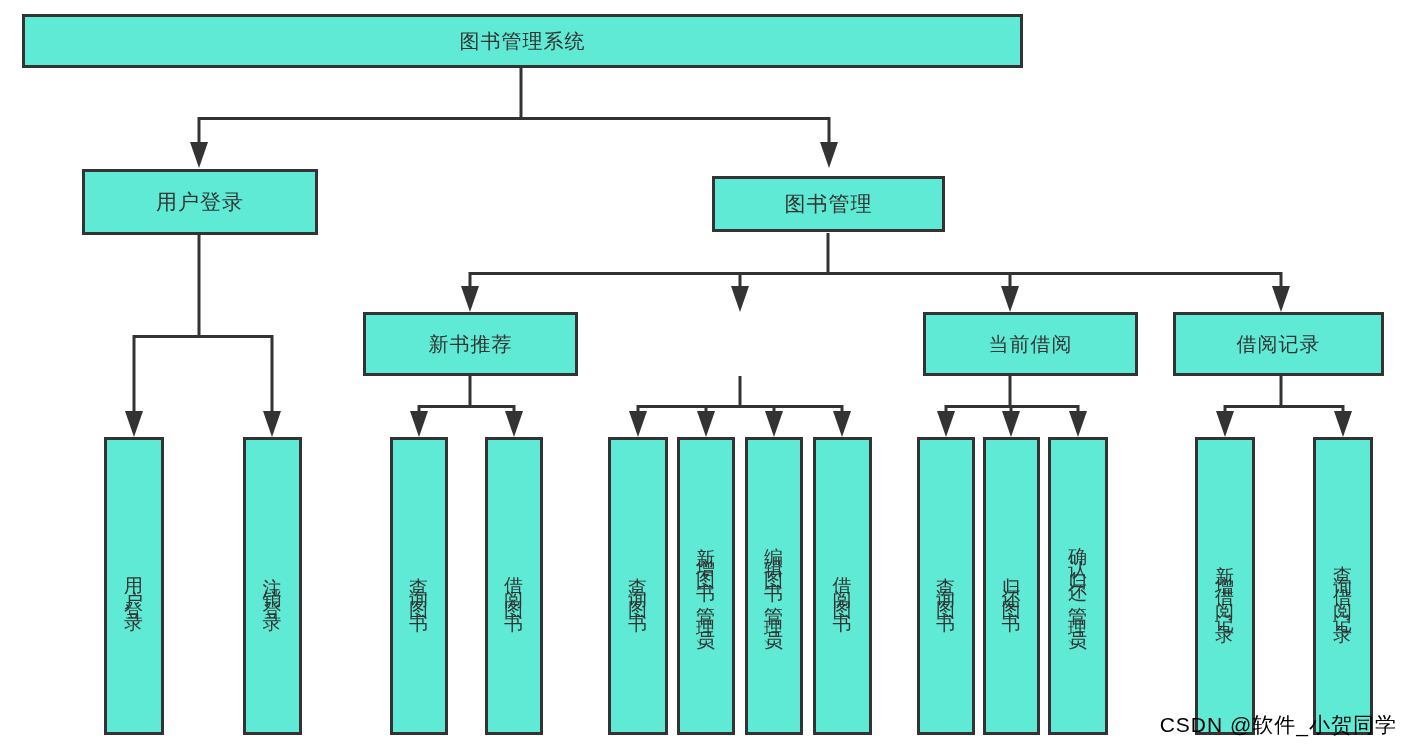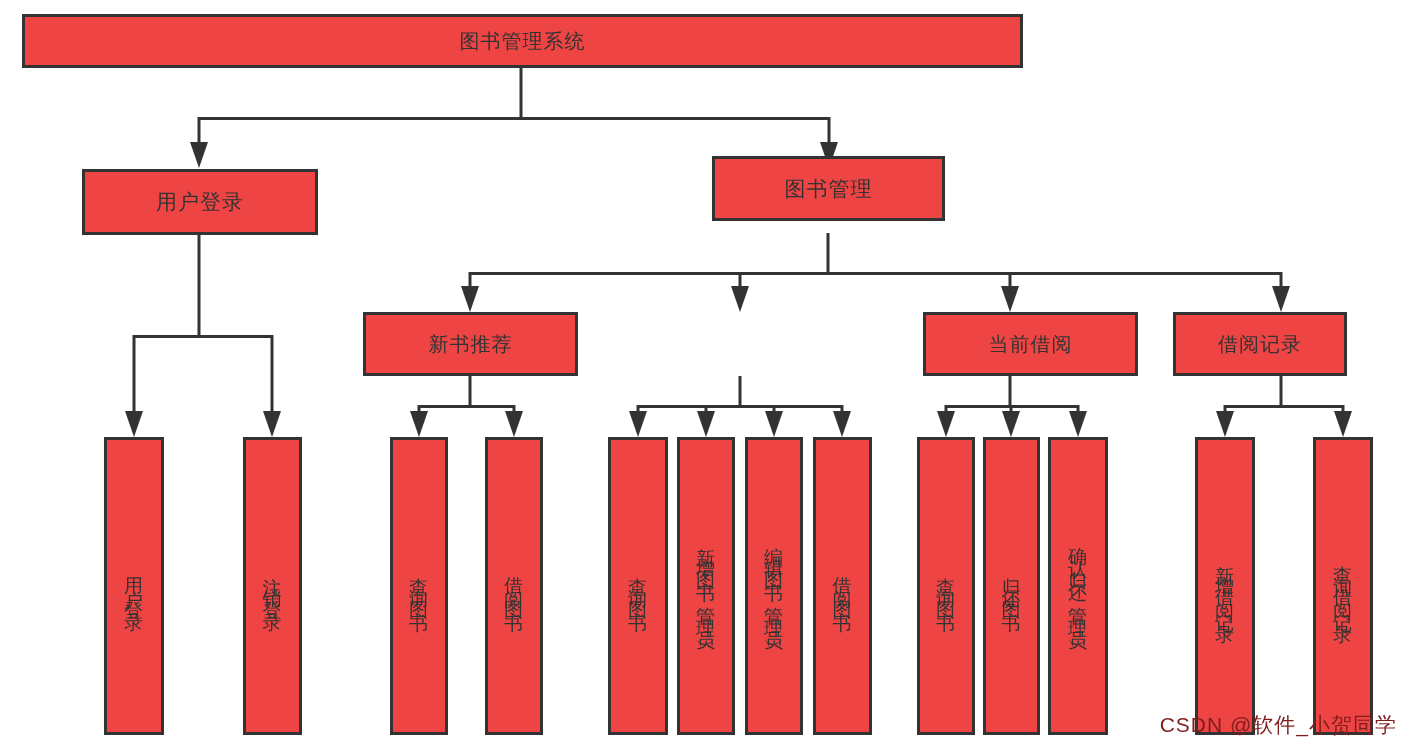--- a/index.html
+++ b/index.html
@@ -3,34 +3,34 @@
 <meta charset="utf-8">
 <style>
   html,body{margin:0;padding:0;background:#fff;}
   #stage{
     position:relative;width:1405px;height:747px;background:#fff;overflow:hidden;
     font-family:"Liberation Sans", sans-serif;color:#333;
   }
   #wires{position:absolute;left:0;top:0;z-index:1;}
   .node{
     position:absolute;box-sizing:border-box;z-index:2;
-    border:3px solid #333;background:#ef4444;
+    border:3px solid #333;background:#5eead4;
     display:flex;align-items:center;justify-content:center;
     text-align:center;
   }
   .hlabel{font-size:20px;letter-spacing:1px;}
   .lv2 .hlabel{font-size:21px;}
   .vtext{
     writing-mode:vertical-rl;text-orientation:mixed;
     font-size:19px;letter-spacing:12px;line-height:1;
     white-space:nowrap;
   }
   #watermark{
     position:absolute;z-index:3;right:8px;top:711px;
-    font-size:21px;color:#7f1d1d;white-space:nowrap;letter-spacing:1px;
+    font-size:21px;color:#000000;white-space:nowrap;letter-spacing:1px;
   }
 </style>
 </head>
 <body>
 
 <div id="stage">
 
   <svg id="wires" width="1405" height="747" viewBox="0 0 1405 747">
     <g stroke="#333333" stroke-width="3" fill="none">
 
@@ -97,31 +97,31 @@
     </g>
   </svg>
 
   <div class="node" style="left:22px;top:14px;width:1001px;height:54px;">
     <span class="hlabel">图书管理系统</span>
   </div>
 
   <div class="node lv2" style="left:82px;top:169px;width:236px;height:66px;">
     <span class="hlabel">用户登录</span>
   </div>
-  <div class="node lv2" style="left:712px;top:156px;width:233px;height:65px;">
+  <div class="node lv2" style="left:712px;top:176px;width:233px;height:56px;">
     <span class="hlabel">图书管理</span>
   </div>
 
   <div class="node" style="left:363px;top:312px;width:215px;height:64px;">
     <span class="hlabel">新书推荐</span>
   </div>
   <div class="node" style="left:903px;top:312px;width:215px;height:64px;margin-left:20px;">
     <span class="hlabel">当前借阅</span>
   </div>
-  <div class="node" style="left:1173px;top:312px;width:174px;height:64px;">
+  <div class="node" style="left:1173px;top:312px;width:211px;height:64px;">
     <span class="hlabel">借阅记录</span>
   </div>
 
   <div class="node" style="left:104px;top:437px;width:60px;height:298px;">
     <span class="vtext">用户登录</span>
   </div>
   <div class="node" style="left:243px;top:437px;width:59px;height:298px;">
     <span class="vtext">注销登录</span>
   </div>
 

